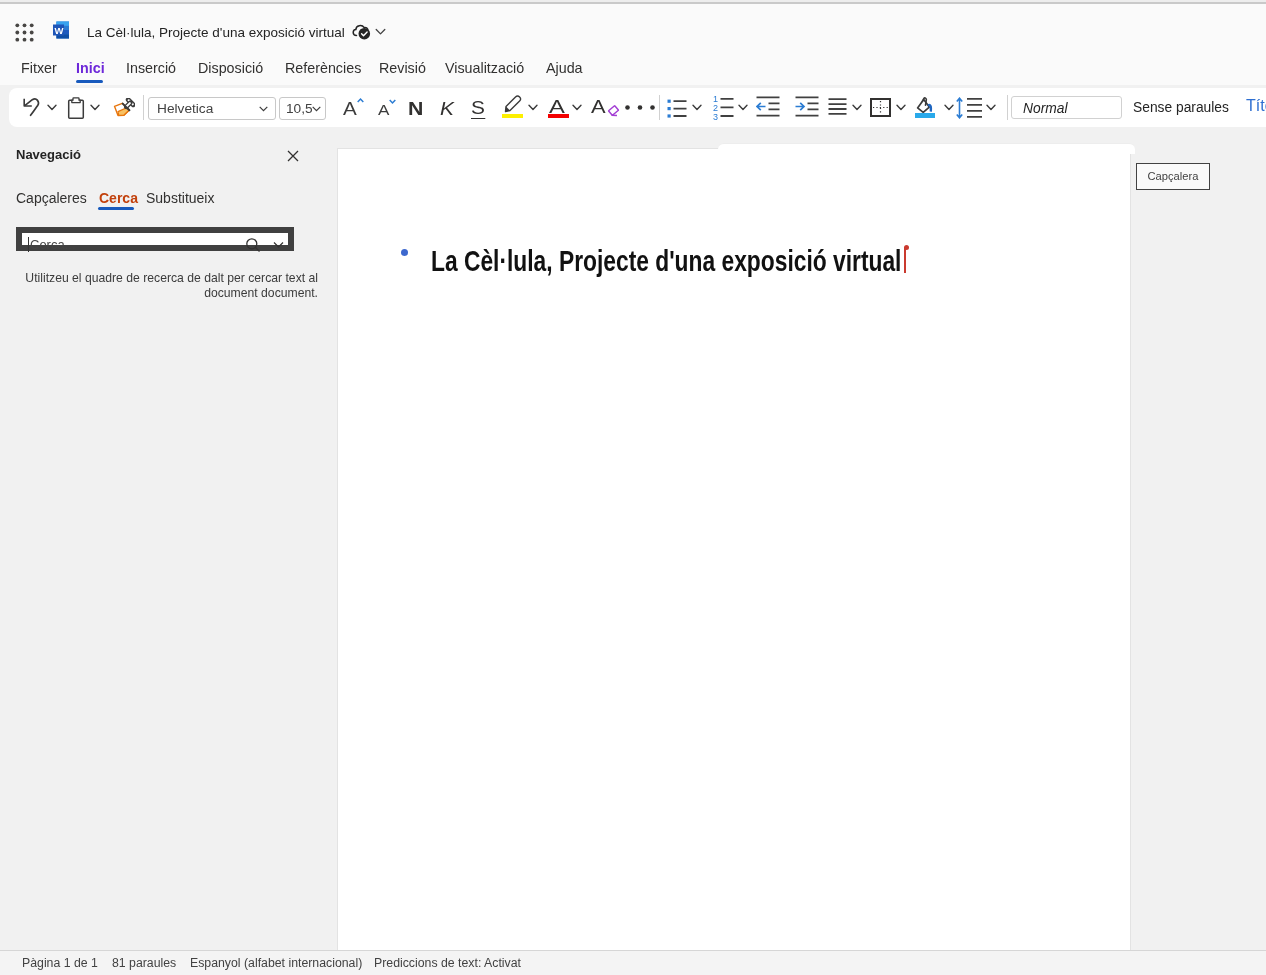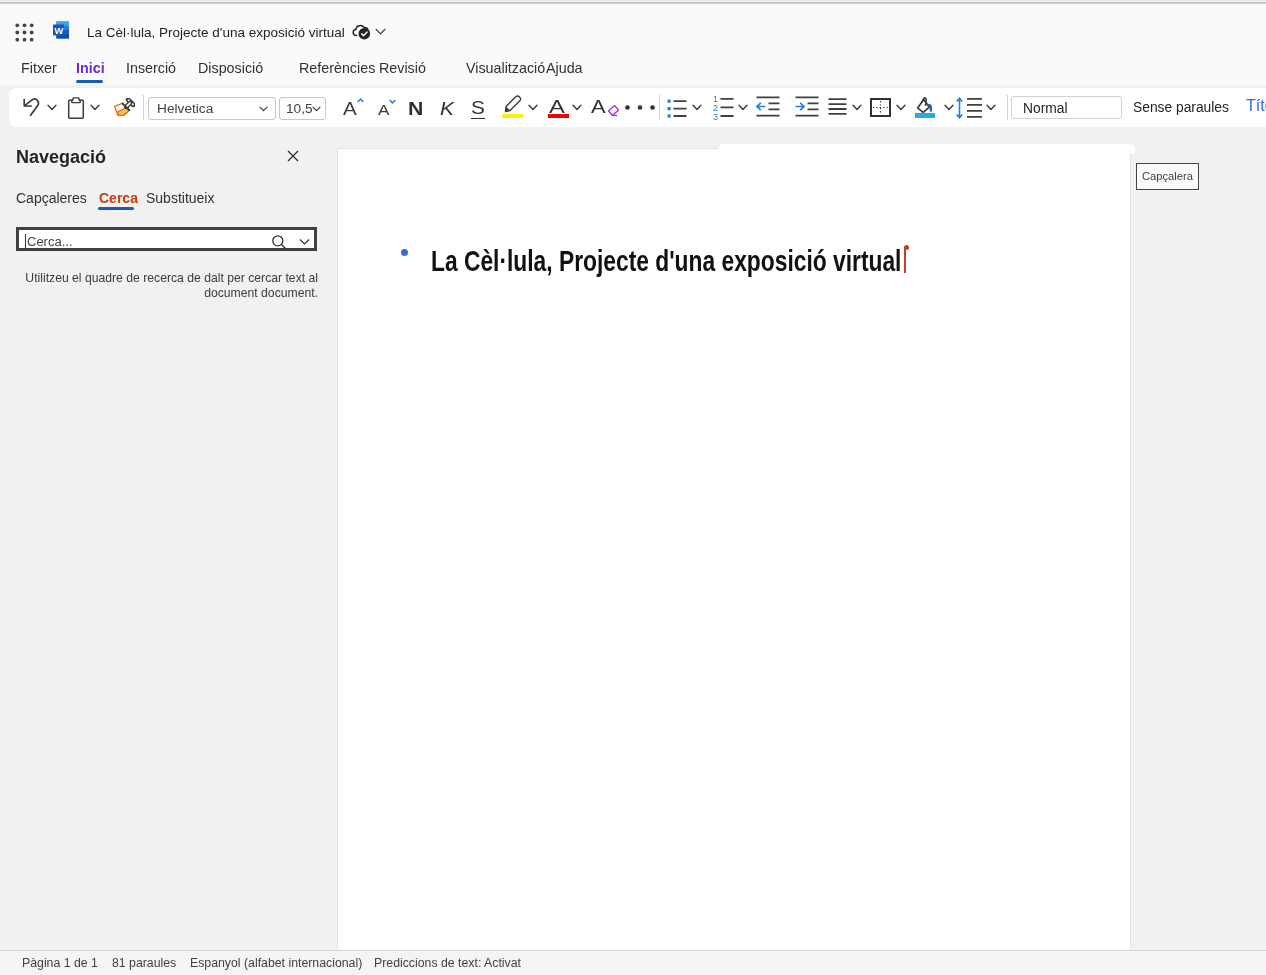--- a/index.html
+++ b/index.html
@@ -23,35 +23,35 @@
   #menubar { position:absolute; left:0; top:56px; width:1266px; height:29px; background:#fafafa; font-size:14.3px; color:#323130; }
   .mi { position:absolute; top:4px; }
   #inici-ul { position:absolute; left:76px; top:24px; width:27px; height:3px; background:#185abd; border-radius:1.5px; }
   
   #work { position:absolute; left:0; top:85px; width:1266px; height:865px; background:#f1f1f1; }
   
   #toolbar { position:absolute; left:9px; top:3px; width:1420px; height:39px; background:#fff; border-radius:8px; }
   .tsep { position:absolute; top:7px; width:1px; height:25px; background:#d1d1d1; }
   .combo { position:absolute; top:9px; height:23px; border:1px solid #c8c8c8; border-radius:3px; background:#fff; color:#424242; font-size:13.7px; }
   
-  #nav-title { position:absolute; left:16px; top:62px; font-size:18px; font-weight:bold; color:#242424; }
+  #nav-title { position:absolute; left:16px; top:62px; font-size:13px; font-weight:bold; color:#242424; }
   #nav-x { position:absolute; left:286px; top:64px; }
   .ntab { position:absolute; top:105px; font-size:14px; color:#323130; }
   #cerca-ul { position:absolute; left:98px; top:122px; width:36px; height:3px; background:#185abd; border-radius:1.5px; }
-  #nsearch { position:absolute; left:16px; top:142px; width:301px; height:24px; background:#fff; border:3px solid #404040; }
+  #nsearch { position:absolute; left:16px; top:142px; width:278px; height:24px; background:#fff; border:6px solid #404040; }
   #nsearch .ph { position:absolute; left:8px; top:4px; font-size:13px; color:#444; }
   #nhelp { position:absolute; left:16px; top:186px; width:302px; font-size:12.2px; color:#3b3b3b; line-height:15.4px;text-align:right; }
   
   #page { position:absolute; left:337px; top:63px; width:794px; height:885px; background:#fff; border:1px solid #e3e3e3; border-bottom:none; }
   #heading { position:absolute; left:431px; top:159px; font-size:30px; font-weight:bold; color:#111;
      white-space:nowrap; transform:scaleX(0.76); transform-origin:0 0; }
   #hbullet { position:absolute; left:401px; top:164px; width:7px; height:7px; border-radius:50%; background:#3d68ce; }
   #caret { position:absolute; left:904px; top:162px; width:2px; height:26px; background:#ca3a2f; }
   #caretdot { position:absolute; left:904px; top:160px; width:5px; height:5px; border-radius:50%; background:#ca3a2f; }
-  #capcalera { position:absolute; left:1136px; top:78px; width:63px; height:27px; background:#fafafa;
+  #capcalera { position:absolute; left:1136px; top:78px; width:74px; height:27px; background:#fafafa;
      border:1px solid #424242; font-size:11.2px; color:#424242; text-align:center; line-height:25px; }
   
   #statusbar { position:absolute; left:0; top:950px; width:1266px; height:25px; background:#f4f4f4; border-top:1px solid #d6d6d6; font-size:12.3px; color:#424242; }
   #statusbar span { position:absolute; top:5px; white-space:nowrap; }
 </style>
 </head>
 <body>
 <div id="app">
   <div id="topline"></div>
   <div id="header">
@@ -84,23 +84,23 @@
     </svg>
     <svg id="titlechev" width="11" height="8" viewBox="0 0 11 8">
         <path d="M1.2 1.5 L5.5 5.9 L9.8 1.5" fill="none" stroke="#424242" stroke-width="1.3" stroke-linecap="round" stroke-linejoin="round"></path>
       </svg>
   </div>
   <div id="menubar">
     <span class="mi" style="left:21px;">Fitxer</span>
     <span class="mi" style="left:76px;font-weight:bold;color:#6d28d9;">Inici</span>
     <span class="mi" style="left:126px;">Inserció</span>
     <span class="mi" style="left:198px;">Disposició</span>
-    <span class="mi" style="left:285px;margin-left:14px;">Referències</span>
+    <span class="mi" style="left:285px;">Referències</span>
     <span class="mi" style="left:379px;">Revisió</span>
-    <span class="mi" style="left:466px;">Visualització</span>
+    <span class="mi" style="left:445px;">Visualització</span>
     <span class="mi" style="left:546px;">Ajuda</span>
     <div id="inici-ul"></div>
   </div>
   <div id="work">
     <div id="toolbar">
       <svg class="abs" style="left:13px;top:9px;" width="20" height="21" viewBox="0 0 20 21">
         <path d="M2.2 1.8 L2.2 9 L9.8 9" fill="none" stroke="#3b3b3b" stroke-width="1.6" stroke-linejoin="round"></path>
         <path d="M3.4 8.2 L10.3 2.7 Q13.4 0.7 15.3 3.1 Q17.5 5.8 15.7 8.4 Q14.3 10.4 8.6 18.3" fill="none" stroke="#3b3b3b" stroke-width="1.7" stroke-linecap="round"></path>
       </svg>
       <svg class="abs" style="left:38px;top:16px;" width="10" height="7" viewBox="0 0 10 7">
@@ -221,21 +221,21 @@
         </svg>
       <svg class="abs" style="left:947px;top:8.5px;" width="28" height="22" viewBox="0 0 28 22">
         <path d="M3.5 1.5 L3.5 20.5 M0.8 4.5 L3.5 1.2 L6.2 4.5 M0.8 17.5 L3.5 20.8 L6.2 17.5" stroke="#2b7cd3" stroke-width="1.6" fill="none"></path>
         <path d="M11 1.9 L26 1.9 M11 7.9 L26 7.9 M11 13.9 L26 13.9 M11 19.9 L26 19.9" stroke="#404040" stroke-width="1.7"></path>
       </svg>
       <svg class="abs" style="left:977px;top:16px;" width="10" height="7" viewBox="0 0 10 7">
           <path d="M1 1.2 L5 5.4 L9 1.2" fill="none" stroke="#3b3b3b" stroke-width="1.4" stroke-linecap="round" stroke-linejoin="round"></path>
         </svg>
       <div class="tsep" style="left:998px;"></div>
       <div class="abs" style="left:1002px;top:8px;width:111px;height:23px;background:#fff;border:1px solid #d1d1d1;border-radius:3px;">
-        <span class="abs" style="left:11px;top:3.5px;font-size:13.8px;color:#242424;">Normal</span>
+        <span class="abs" style="left:11px;top:3.5px;font-size:13.8px;color:#242424;font-style:italic;">Normal</span>
         </div>
       <span class="abs" style="left:1124px;top:11.5px;font-size:13.8px;color:#242424;">Sense paraules</span>
       <span class="abs" style="left:1237px;top:9px;font-size:16px;color:#2e6fd1;">Títol 1</span>
     </div>
     <div id="nav-title">Navegació</div>
     <svg id="nav-x" width="14" height="14" viewBox="0 0 14 14">
         <path d="M2 2 L12 12 M12 2 L2 12" stroke="#323130" stroke-width="1.3"></path>
       </svg>
     <span class="ntab" style="left:16px;">Capçaleres</span>
     <span class="ntab" style="left:99px;font-weight:bold;color:#c2410c;">Cerca</span>

